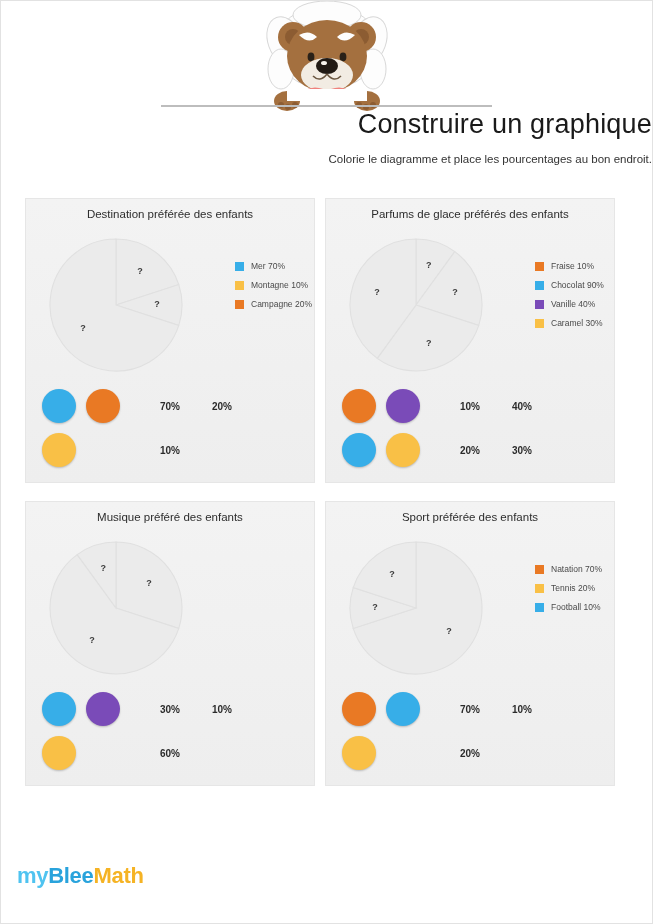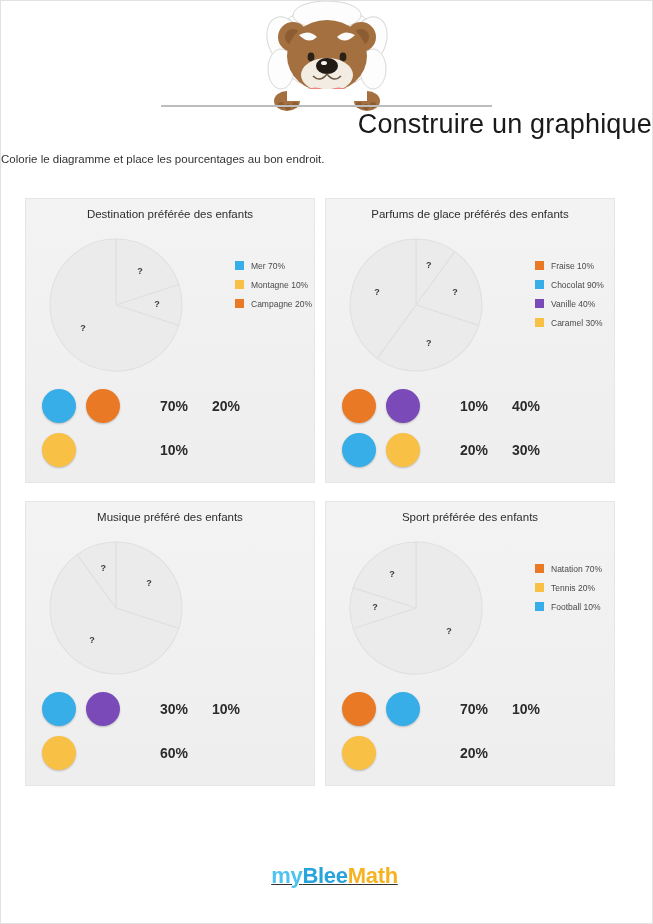--- a/index.html
+++ b/index.html
@@ -53,21 +53,21 @@
     font-size: 27px;
     font-weight: normal;
     color: #1a1a1a;
     letter-spacing: 0.2px;
   }
   .subtitle {
     position: absolute;
     top: 152px;
     left: 0;
     right: 0;
-    text-align: left;
+    text-align: right;
     font-size: 11.5px;
     color: #333;
   }
 
   
   .grid {
     position: absolute;
     top: 197px;
     left: 24px;
     width: 612px;
@@ -119,21 +119,21 @@
 
   
   .legend {
     position: absolute;
     top: 62px;
     left: 196px;
     width: 92px;
   }
   .legend-row {
     display: flex;
-    align-items: flex-start;
+    align-items: flex-end;
     margin-bottom: 9px;
     padding-left: 13px;
   }
   .legend-swatch {
     width: 9px;
     height: 9px;
     margin-right: 7px;
     flex: 0 0 auto;
   }
   .legend-label {
@@ -168,34 +168,32 @@
     top: 190px;
     width: 150px;
   }
   .percent-row {
     display: flex;
     height: 34px;
     align-items: center;
     margin-bottom: 10px;
   }
   .percent {
-    font-size: 14px;
+    font-size: 10px;
     font-weight: bold;
     color: #2b2b2b;
     width: 52px;
   }
 
   
   .footer {
     position: absolute;
     bottom: 34px;
     left: 16px;
     right: 0;
-    text-align: center;
-    text-decoration: underline;
   }
   .logo {
     font-size: 22px;
     font-weight: bold;
     letter-spacing: -0.3px;
   }
   .logo-my { color: #4fc3f0; }
   .logo-blee { color: #29a3dc; }
   .logo-math { color: #f5b324; }
 </style>

